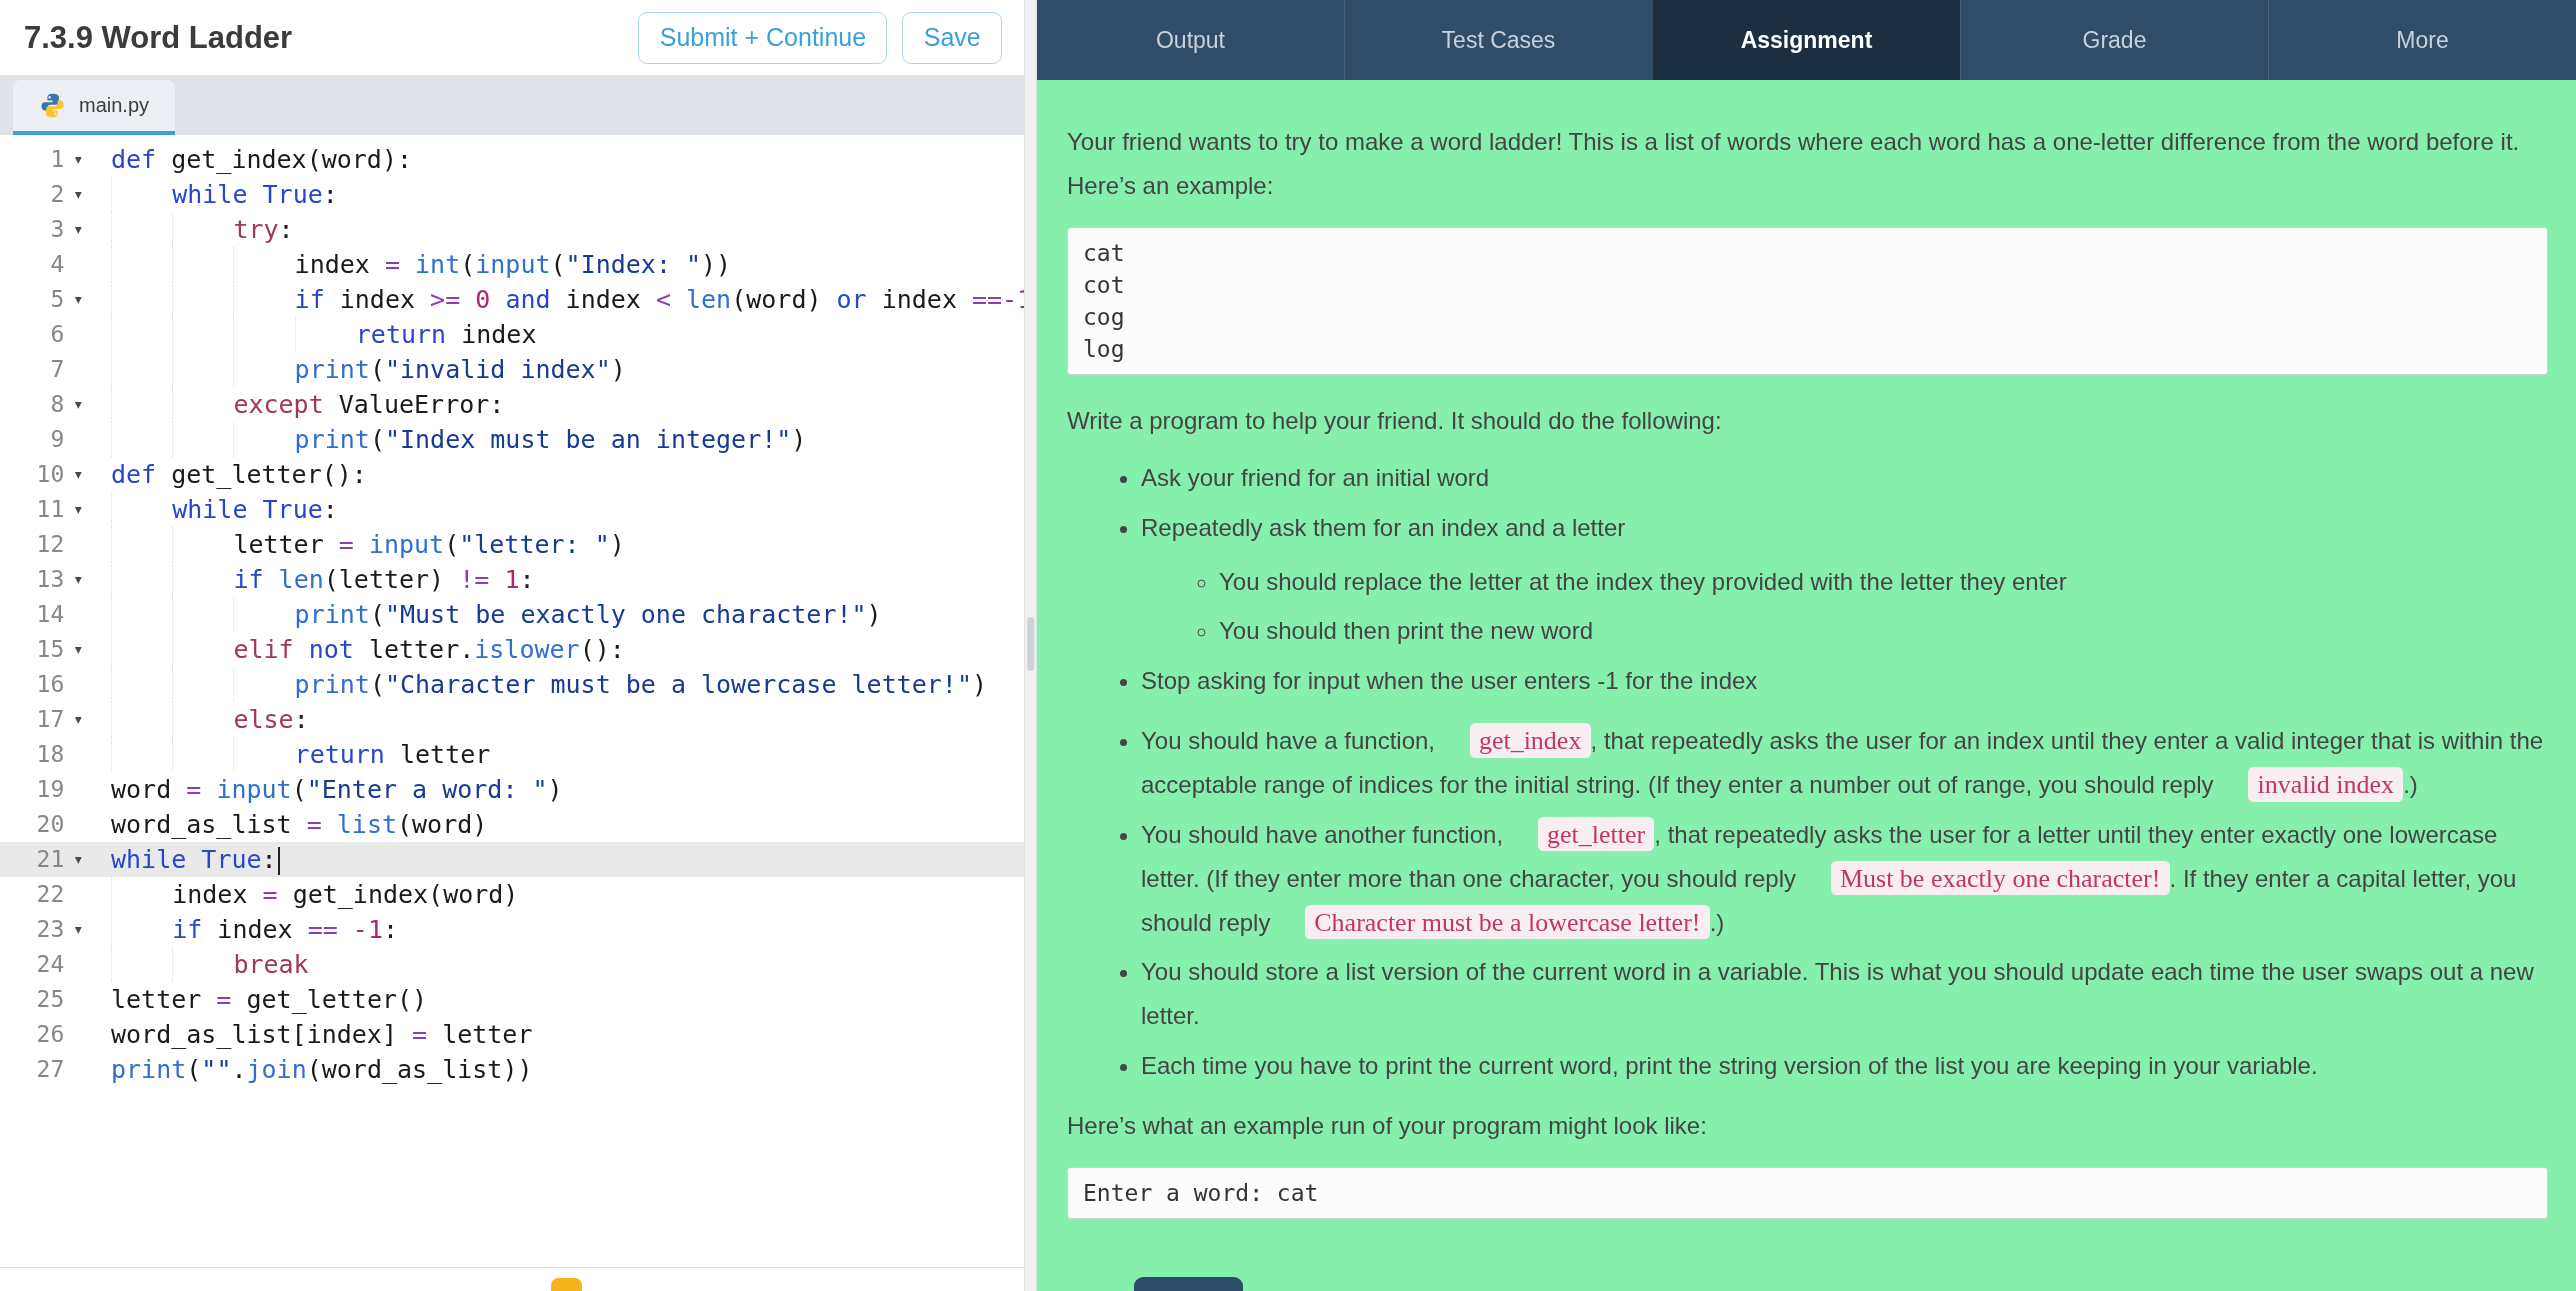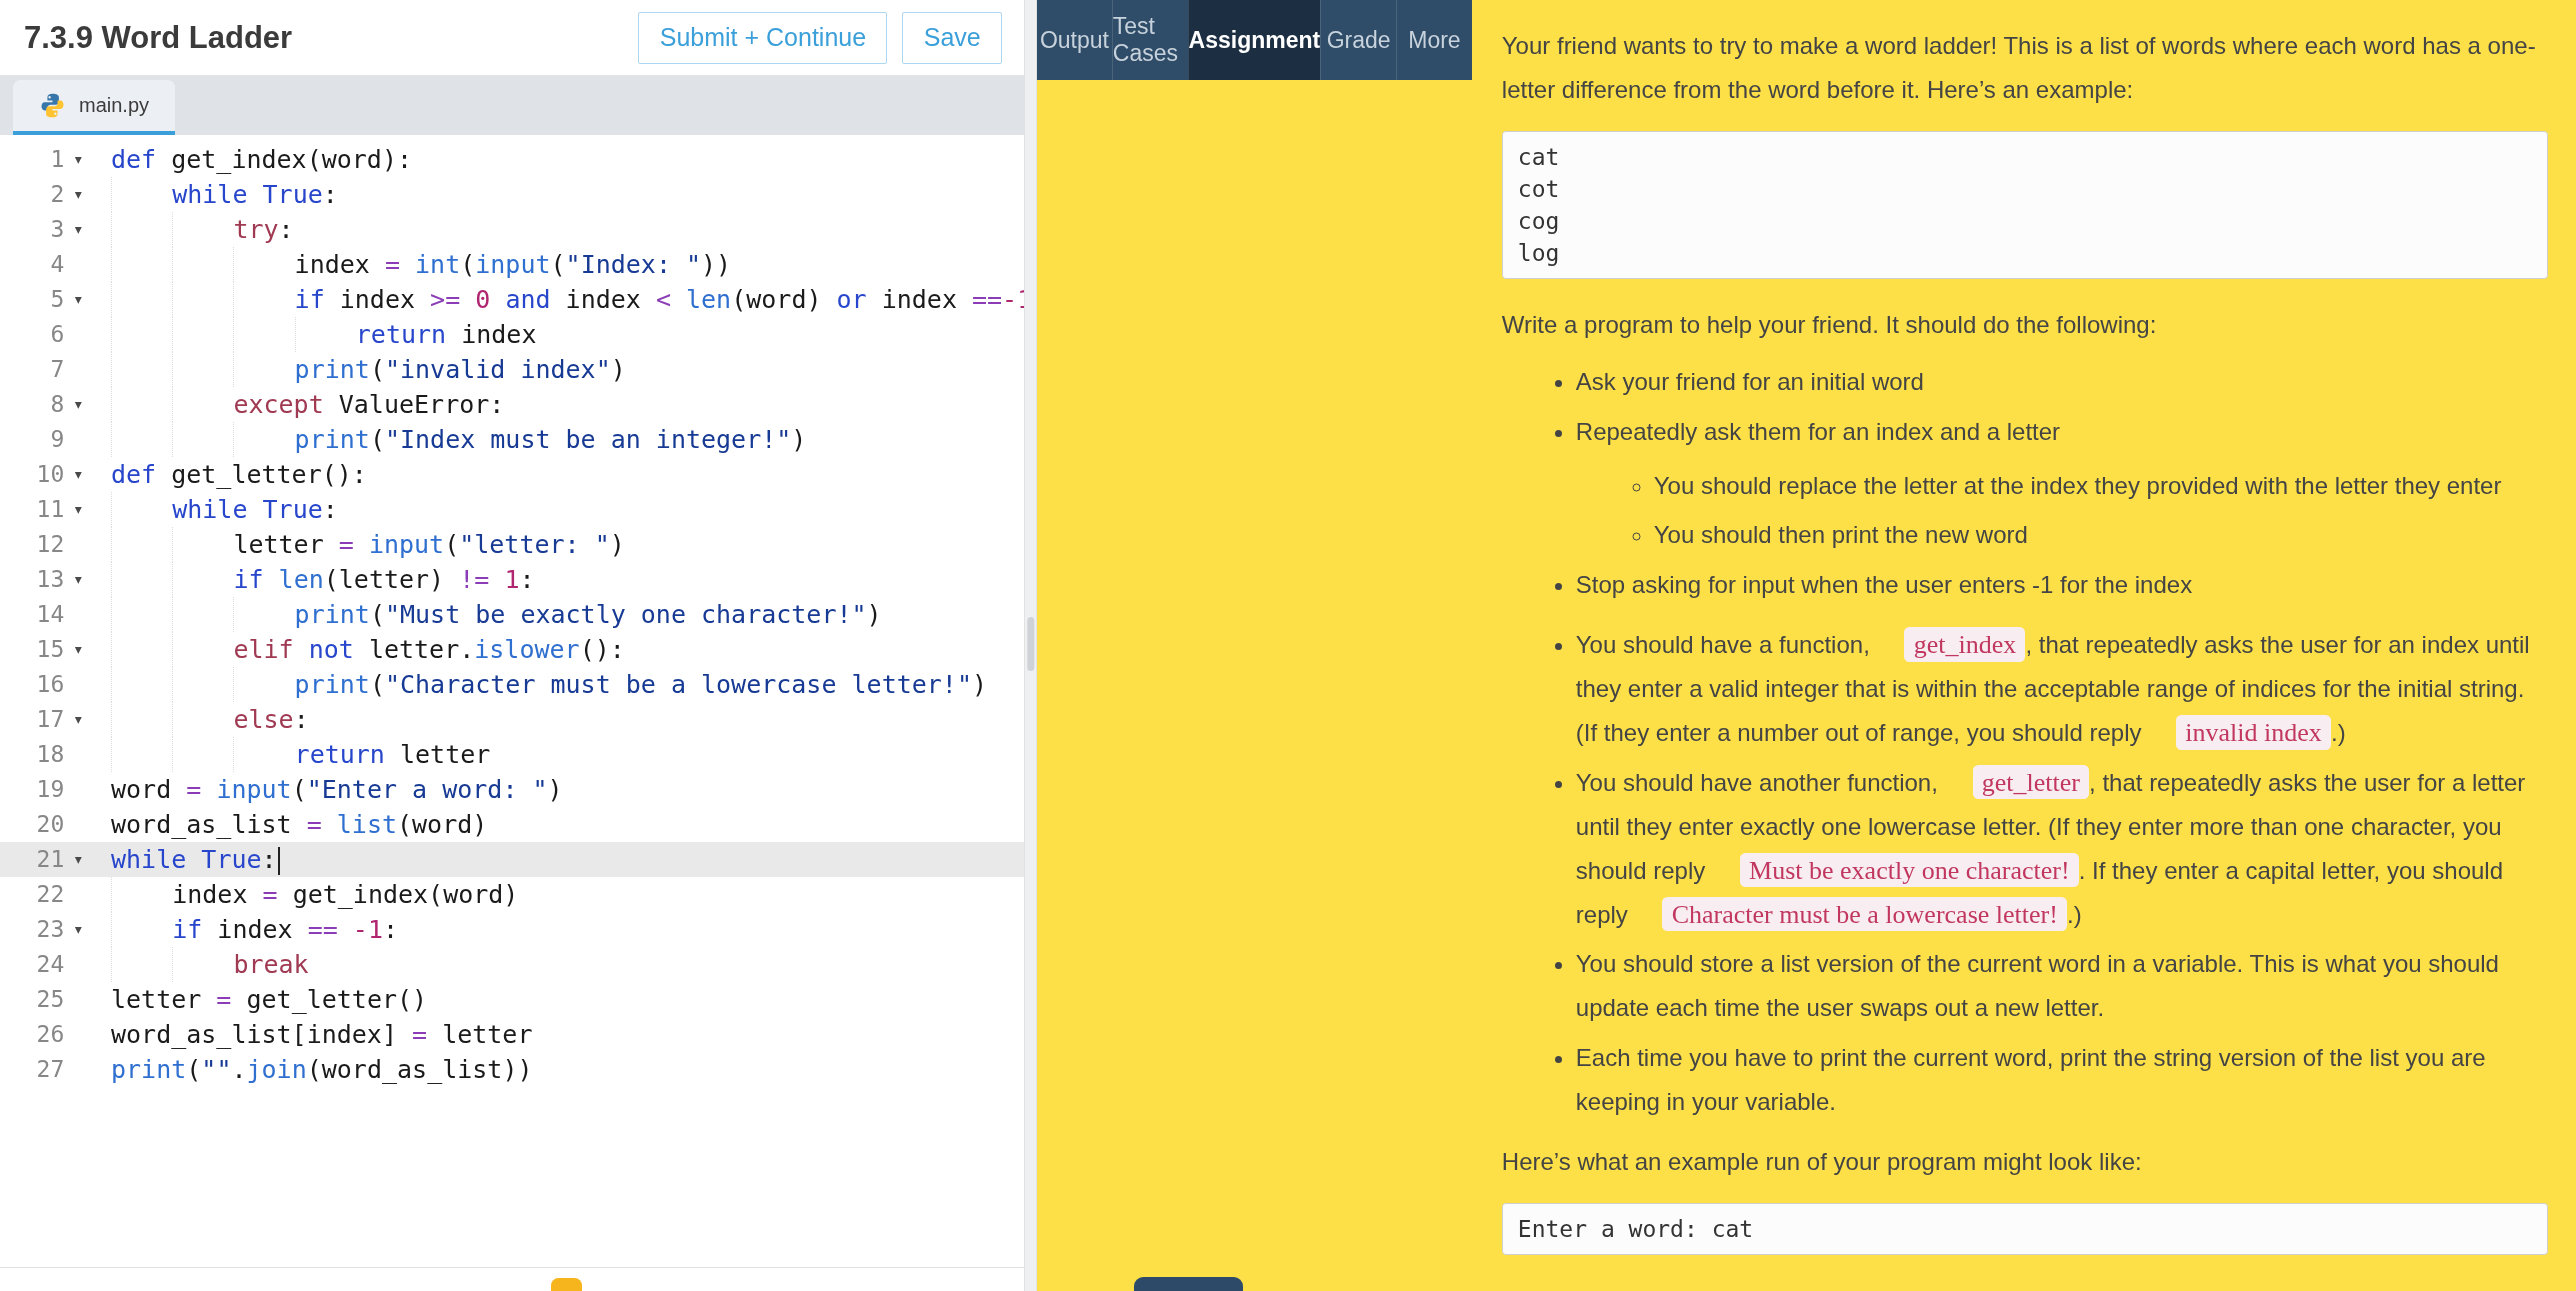--- a/index.html
+++ b/index.html
@@ -6,21 +6,21 @@
   body{width:2576px;height:1292px;overflow:hidden;background:#fff;font-family:"Liberation Sans",sans-serif;}
   .app{display:flex;width:2576px;height:1292px;}
 
   
   .left{width:1024px;flex:none;display:flex;flex-direction:column;background:#fff;}
   .lheader{flex:none;height:76px;display:flex;align-items:center;justify-content:space-between;
            padding:0 22px 0 24px;box-sizing:border-box;border-bottom:1.8px solid #e4e4e4;background:#fff;}
   .ltitle{font-size:31px;font-weight:bold;color:#3b3b3b;}
   .lbuttons{display:flex;gap:15px;}
   .btn{height:52px;padding:0 20.3px;font-size:25px;color:var(--accent,#3ba0da);background:#fff;
-       border:1.8px solid #abd7f0;border-radius:2px;font-family:inherit;cursor:pointer;}
+       border:1.8px solid #abd7f0;border-radius:9px;font-family:inherit;cursor:pointer;}
 
   .tabbar{flex:none;height:59px;background:#dfe3e8;display:flex;align-items:flex-end;padding-left:13px;}
   .ftab{height:55px;display:flex;align-items:center;gap:13px;padding:0 26px;background:#eceff3;
         border-bottom:4.6px solid var(--accent,#3ba0da);border-radius:7.4px 7.4px 0 0;font-size:20px;color:#3c3c3c;box-sizing:border-box;}
   .pyicon svg{width:27px;height:27px;display:block;}
 
   .editor{flex:1;overflow:hidden;background:#fff;padding-top:7.4px;
           font-family:"DejaVu Sans Mono",monospace;font-size:25px;}
   .cl{display:flex;height:35px;line-height:35px;}
   .cl-active{background:#e9e9e9;}
@@ -40,21 +40,21 @@
 
   .lbottom{flex:none;height:24px;border-top:1.8px solid #e0e0e0;background:#fff;position:relative;}
   .ybtn{position:absolute;left:551px;bottom:0;width:31px;height:14px;background:#f6b51d;border-radius:7.4px 7.4px 0 0;}
 
   
   .divider{width:13px;flex:none;background:#eef0f2;border-left:1.8px solid #e2e2e2;border-right:1.8px solid #e2e2e2;
            box-sizing:border-box;position:relative;}
   .grab{position:absolute;top:617px;left:50%;transform:translateX(-50%);width:7.4px;height:54px;background:#cfd3d8;border-radius:5.5px;}
 
   
-  .right{flex:1;display:flex;background:#fde047;min-width:0;}
+  .right{flex:1;display:flex;flex-direction:column;background:#86efac;min-width:0;gap:16px;}
   .rheader{flex:none;height:80px;background:var(--panel_header_bg,#2f4d68);display:flex;}
   .rtab{flex:1;display:flex;align-items:center;justify-content:center;font-size:23px;color:#c7d2dc;cursor:pointer;box-sizing:border-box;}
   .rtab + .rtab{border-left:1.8px solid rgba(255,255,255,0.13);}
   .ractive{background:var(--panel_header_active_bg,#1b2e42);color:#fff;font-weight:bold;}
 
   .rcontent{flex:1;overflow:hidden;padding:9.2px 28px 0 30px;font-size:24px;line-height:44px;color:#444;}
   .rp{margin:15px 0 13px;}
   .cblock{border:1.8px solid #cfcfcf;background:#fcfcfc;border-radius:3.7px;padding:9.2px 15px;margin:18.5px 0 24px;
           font-family:"DejaVu Sans Mono",monospace;font-size:23px;line-height:32px;color:#333;white-space:pre;}
   .blist{margin:7.4px 0 16.6px;padding-left:74px;}

